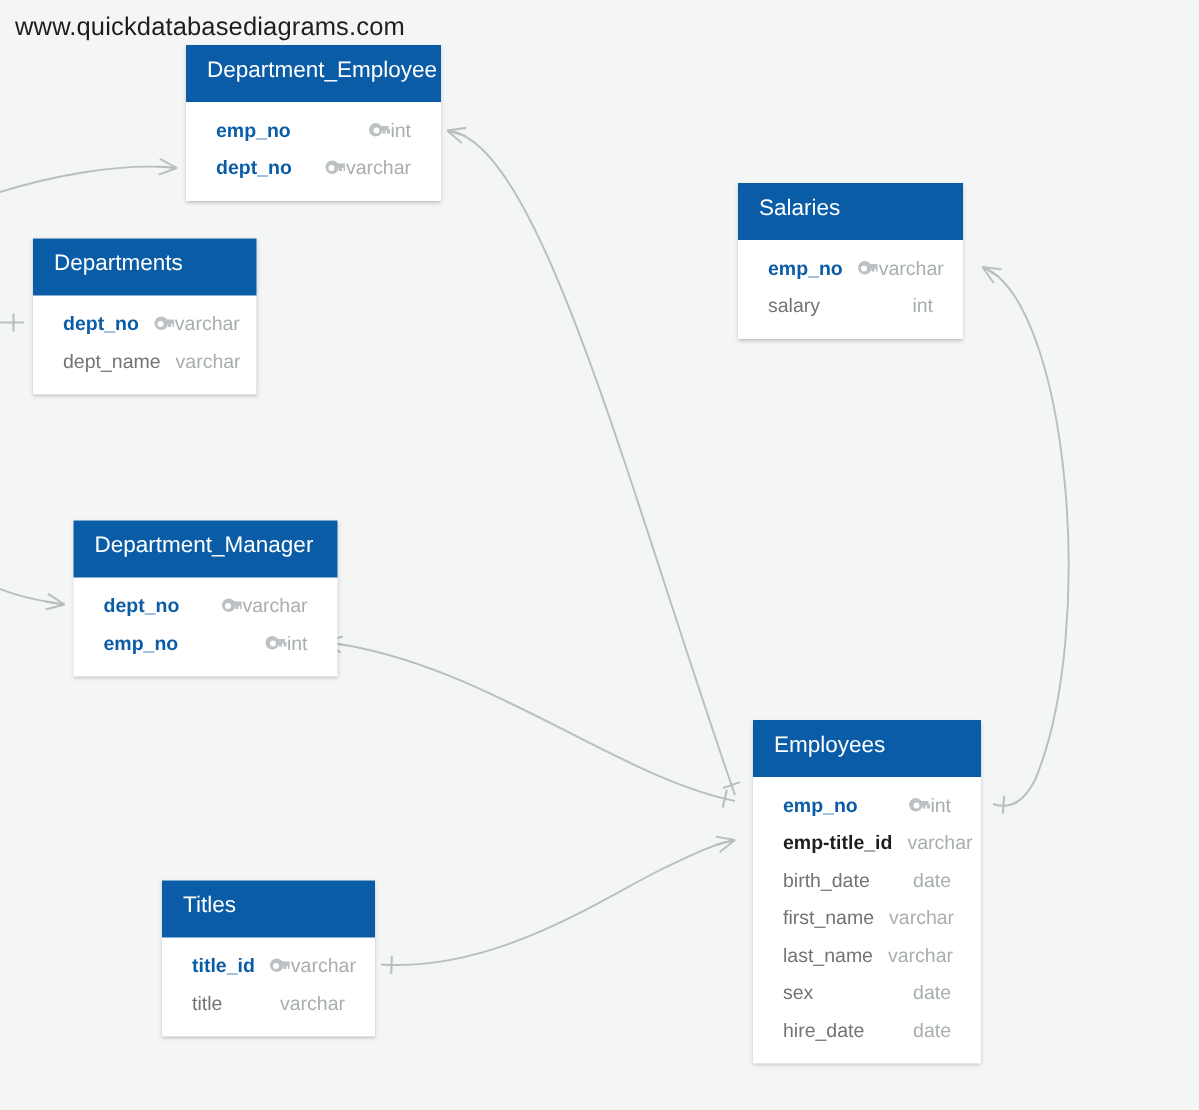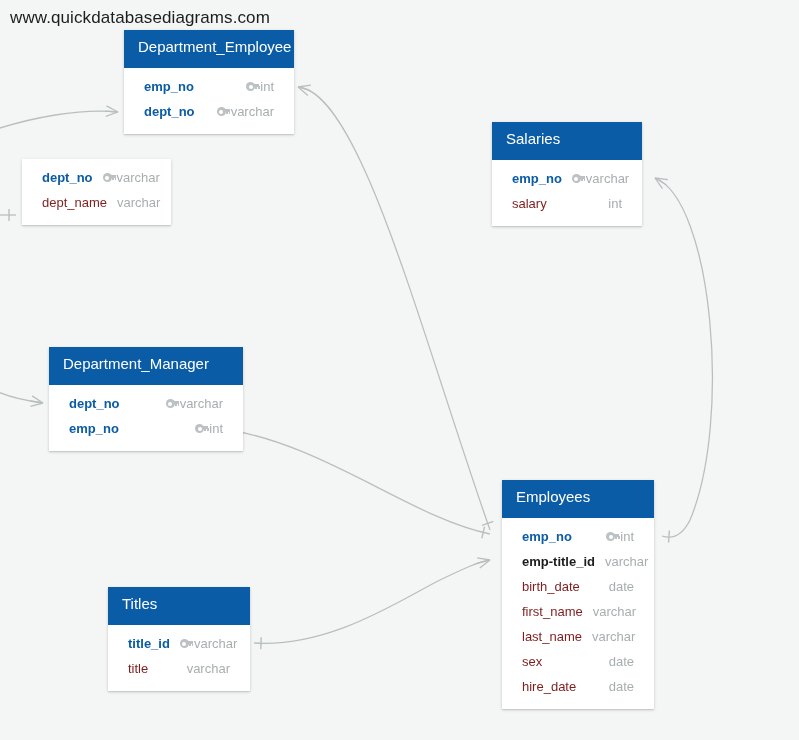--- a/index.html
+++ b/index.html
@@ -68,21 +68,21 @@
   .field-row {
     display: flex;
     align-items: center;
     height: 25px;
     padding: 0 20px;
     box-sizing: border-box;
     white-space: nowrap;
   }
   .field-name {
     font-size: 13px;
-    color: #7f1d1d;
+    color: #737373;
     flex: 0 0 auto;
   }
   .field-name.pk {
     color: #0a5ca6;
     font-weight: bold;
   }
   .field-name.bold-plain {
     color: #1d1d1d;
     font-weight: bold;
   }
@@ -232,20 +232,21 @@
                 <span class="k-shaft"></span>
                 <span class="k-tooth1"></span>
                 <span class="k-tooth2"></span>
               </span>
               <span class="field-type">varchar</span>
             </span>
           </div>
         </div>
       </div>
       <div class="table-card" style="left: 22px; top: 159px; width: 149px;">
+        <div class="table-header">Departments</div>
         <div class="table-body">
           <div class="field-row">
             <span class="field-name pk">dept_no</span>
             <span class="field-spacer"></span>
             <span class="field-meta">
               <span class="key-icon">
                 <span class="k-bow"></span>
                 <span class="k-shaft"></span>
                 <span class="k-tooth1"></span>
                 <span class="k-tooth2"></span>
@@ -255,21 +256,21 @@
           </div>
           <div class="field-row">
             <span class="field-name ">dept_name</span>
             <span class="field-spacer"></span>
             <span class="field-meta">
               <span class="field-type">varchar</span>
             </span>
           </div>
         </div>
       </div>
-      <div class="table-card" style="left: 49px; top: 347px; width: 194px;">
+      <div class="table-card" style="left: 49px; top: 347px; width: 176px;">
         <div class="table-header">Department_Manager</div>
         <div class="table-body">
           <div class="field-row">
             <span class="field-name pk">dept_no</span>
             <span class="field-spacer"></span>
             <span class="field-meta">
               <span class="key-icon">
                 <span class="k-bow"></span>
                 <span class="k-shaft"></span>
                 <span class="k-tooth1"></span>

